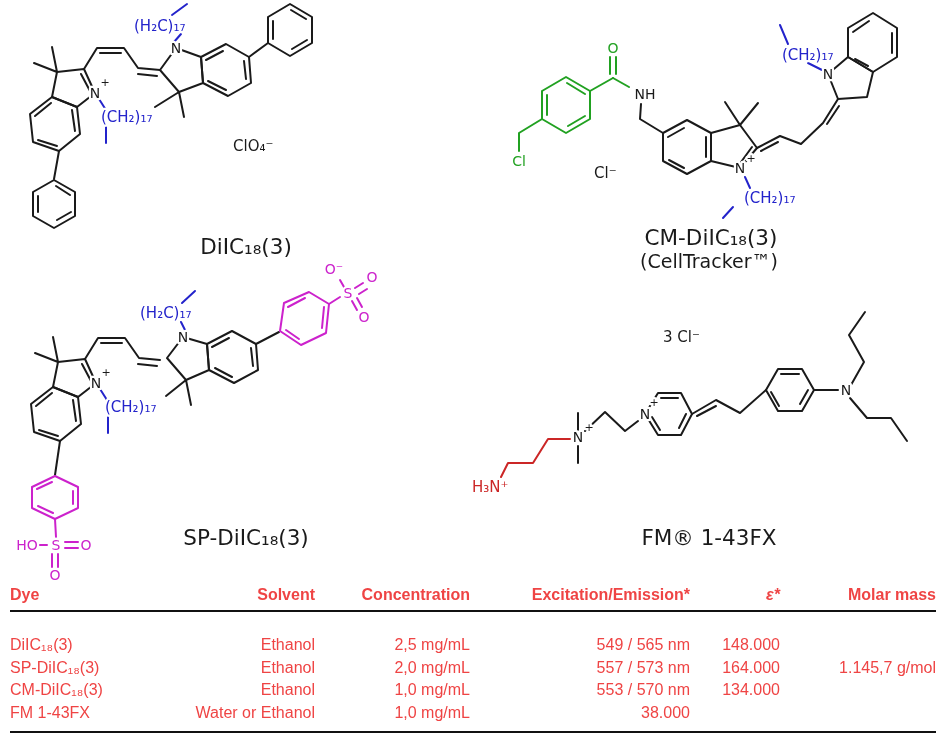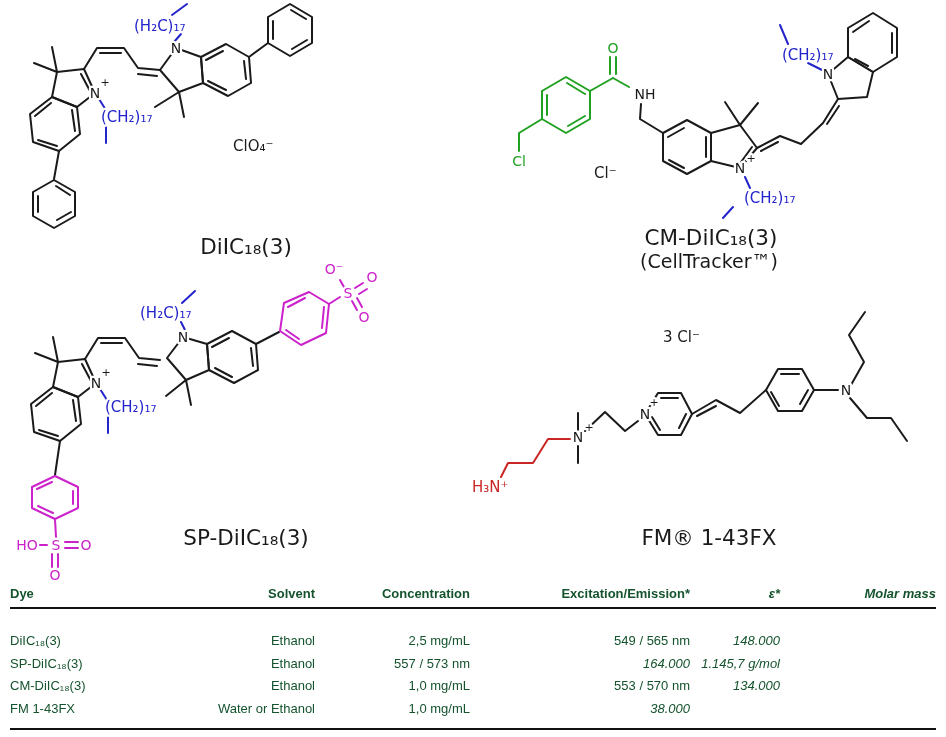--- a/index.html
+++ b/index.html
@@ -19,28 +19,28 @@
   .atm{font-size:14px;}
   .chain{font-size:15px;fill:#2323cb;text-anchor:start;}
   .f-green{fill:#21a121;}
   .f-magenta{fill:#cc22cc;}
   .f-red{fill:#cb2626;}
   .plus{font-size:11px;}
   .ion{font-size:15px;text-anchor:start;}
   .cap{font-size:21.5px;}
   .cap2{font-size:19px;}
   
-  .dtable{position:absolute;left:10px;top:586px;width:926px;font-size:13px;color:#14532d;}
+  .dtable{position:absolute;left:10px;top:586px;width:926px;font-size:16px;color:#ef4444;}
   .trow{display:grid;grid-template-columns:150px 155px 155px 220px 90px 156px;align-items:baseline;}
   .thead{font-weight:bold;padding-bottom:6px;border-bottom:2.5px solid #111;}
   .tbody{padding-top:24px;padding-bottom:5px;border-bottom:2.5px solid #111;}
   .tbody .trow{height:22.5px;}
   .c0{text-align:left;}
   .c1,.c2,.c3{text-align:right;}
-  .c4,.c5{text-align:right;font-style:italic;}
+  .c4,.c5{text-align:right;}
   .it{font-style:italic;}
 </style>
 </head>
 <body>
 
 <div class="figure">
 
   <svg style="left:0;top:0" width="340" height="268" viewBox="0 0 340 268">
     <g>
       <polygon class="bond" points="57,72 84,69 95,93 77,107 52,97"></polygon>
@@ -202,20 +202,21 @@
       <div class="trow">
         <div class="c0">DiIC₁₈(3)</div>
         <div class="c1">Ethanol</div>
         <div class="c2">2,5 mg/mL</div>
         <div class="c3">549 / 565 nm</div>
         <div class="c4">148.000</div>
       </div>
       <div class="trow">
         <div class="c0">SP-DiIC₁₈(3)</div>
         <div class="c1">Ethanol</div>
+        <div class="c2">2,0 mg/mL</div>
         <div class="c3">557 / 573 nm</div>
         <div class="c4">164.000</div>
         <div class="c5">1.145,7 g/mol</div>
       </div>
       <div class="trow">
         <div class="c0">CM-DiIC₁₈(3)</div>
         <div class="c1">Ethanol</div>
         <div class="c2">1,0 mg/mL</div>
         <div class="c3">553 / 570 nm</div>
         <div class="c4">134.000</div>

